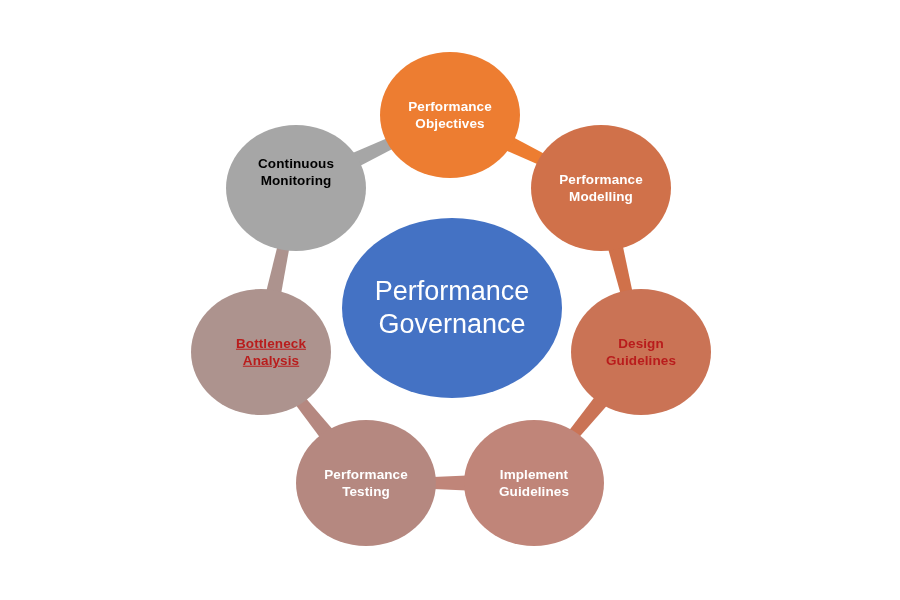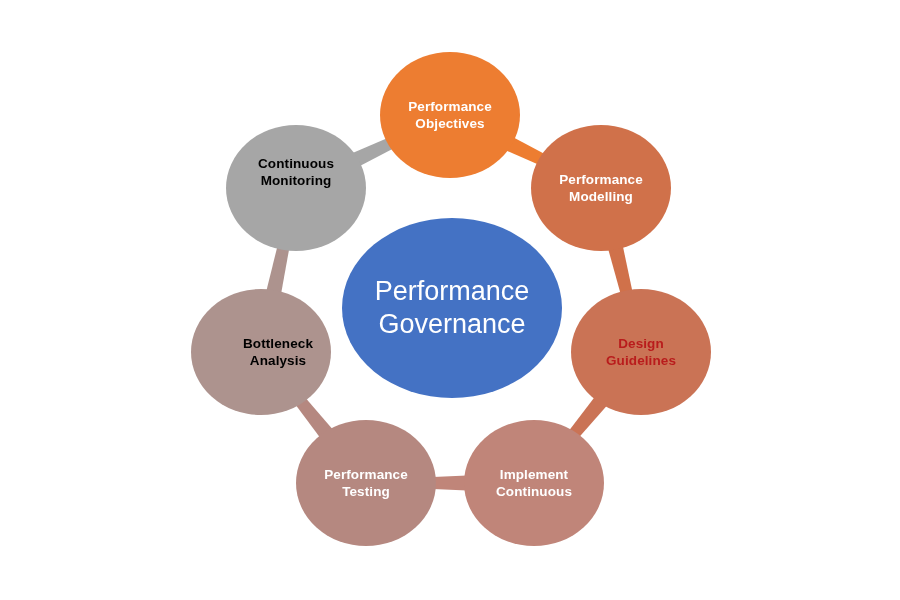--- a/index.html
+++ b/index.html
@@ -80,24 +80,24 @@
   </svg>
 
   <div id="labels-layer">
       <div class="node-label" style="left: 450px; top: 115px; color: rgb(255, 255, 255);">Performance
 Objectives</div>
       <div class="node-label" style="left: 601px; top: 188px; color: rgb(255, 255, 255);">Performance
 Modelling</div>
       <div class="node-label" style="left: 641px; top: 352px; color: #b91c1c;">Design
 Guidelines</div>
       <div class="node-label" style="left: 534px; top: 483px; color: rgb(255, 255, 255);">Implement
-Continuous</div>
+Guidelines</div>
       <div class="node-label" style="left: 366px; top: 483px; color: rgb(255, 255, 255);">Performance
 Testing</div>
-      <div class="node-label" style="left: 278px; top: 352px; color: #000000;">Bottleneck
+      <div class="node-label" style="left: 271px; top: 352px; color: #b91c1c; text-decoration: underline;">Bottleneck
 Analysis</div>
       <div class="node-label" style="left: 296px; top: 172px; color: #000000;">Continuous
 Monitoring</div>
       <div class="center-label" style="left: 452px; top: 308px; color: rgb(255, 255, 255);">Performance
 Governance</div>
     </div>
 
 </div>
 
 </body></html>

